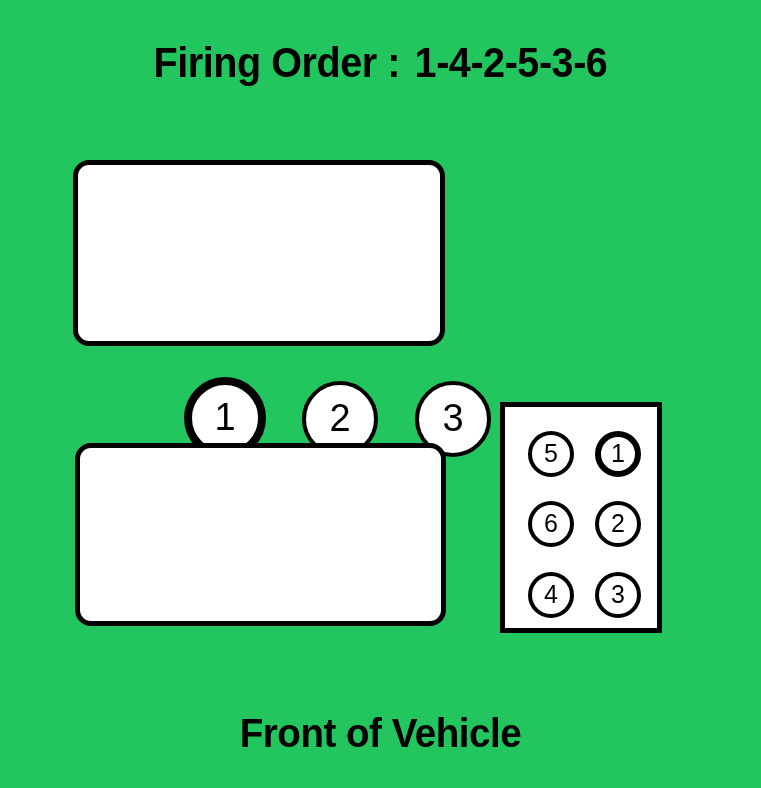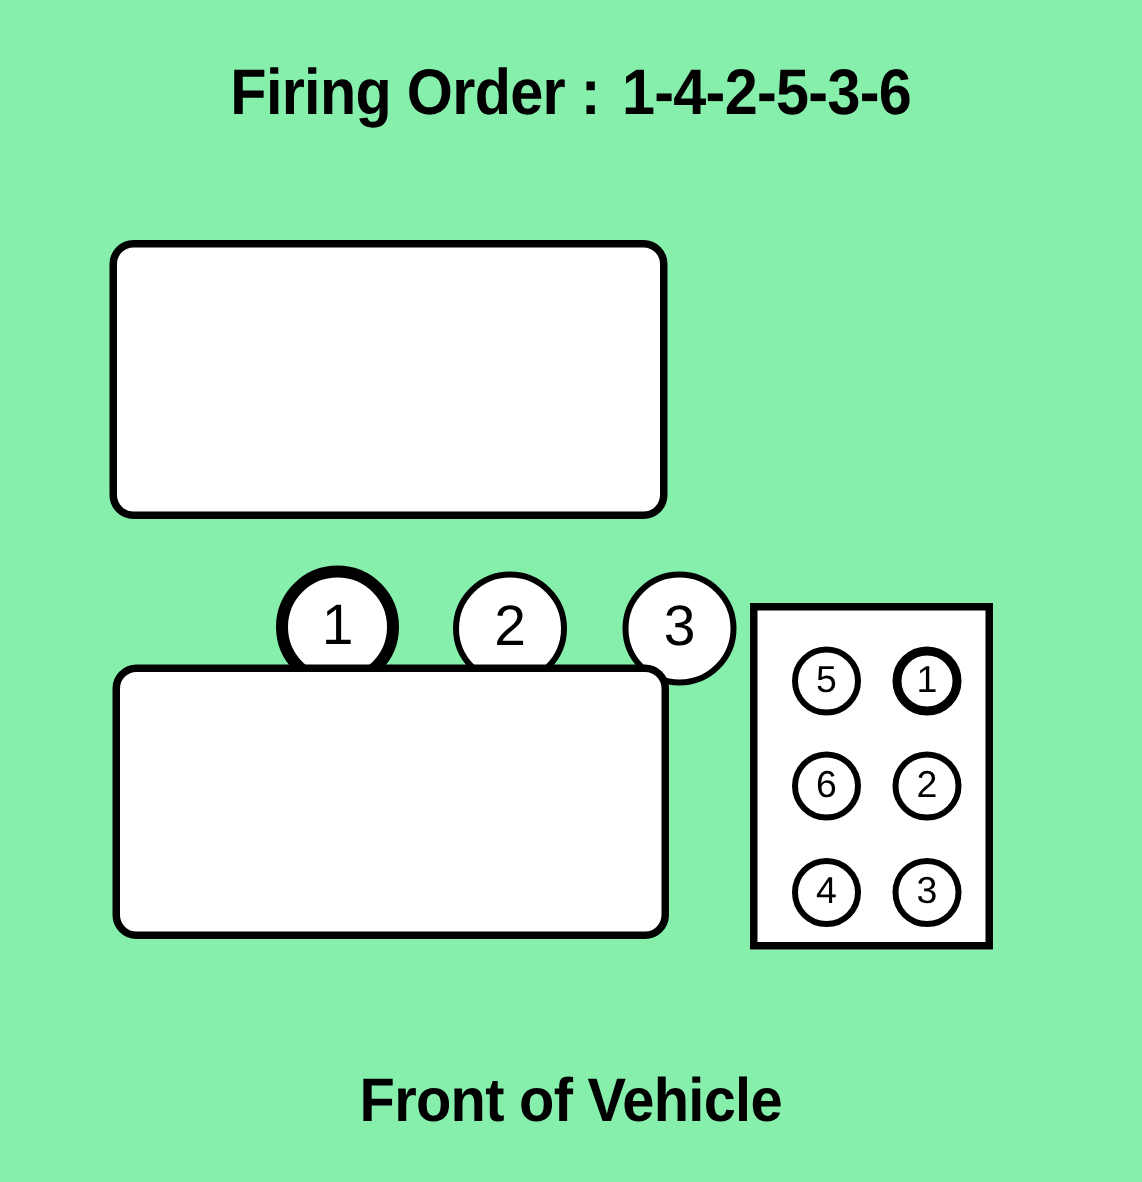--- a/index.html
+++ b/index.html
@@ -9,21 +9,21 @@
     background: #ffffff;
   }
   body {
     font-family: "Liberation Sans", sans-serif;
     color: #000000;
   }
   #canvas {
     position: relative;
     width: 761px;
     height: 788px;
-    background: #86efac;
+    background: #22c55e;
     overflow: hidden;
   }
 
   
   .title {
     position: absolute;
     left: 0;
     top: 38px;
     width: 761px;
     text-align: center;

